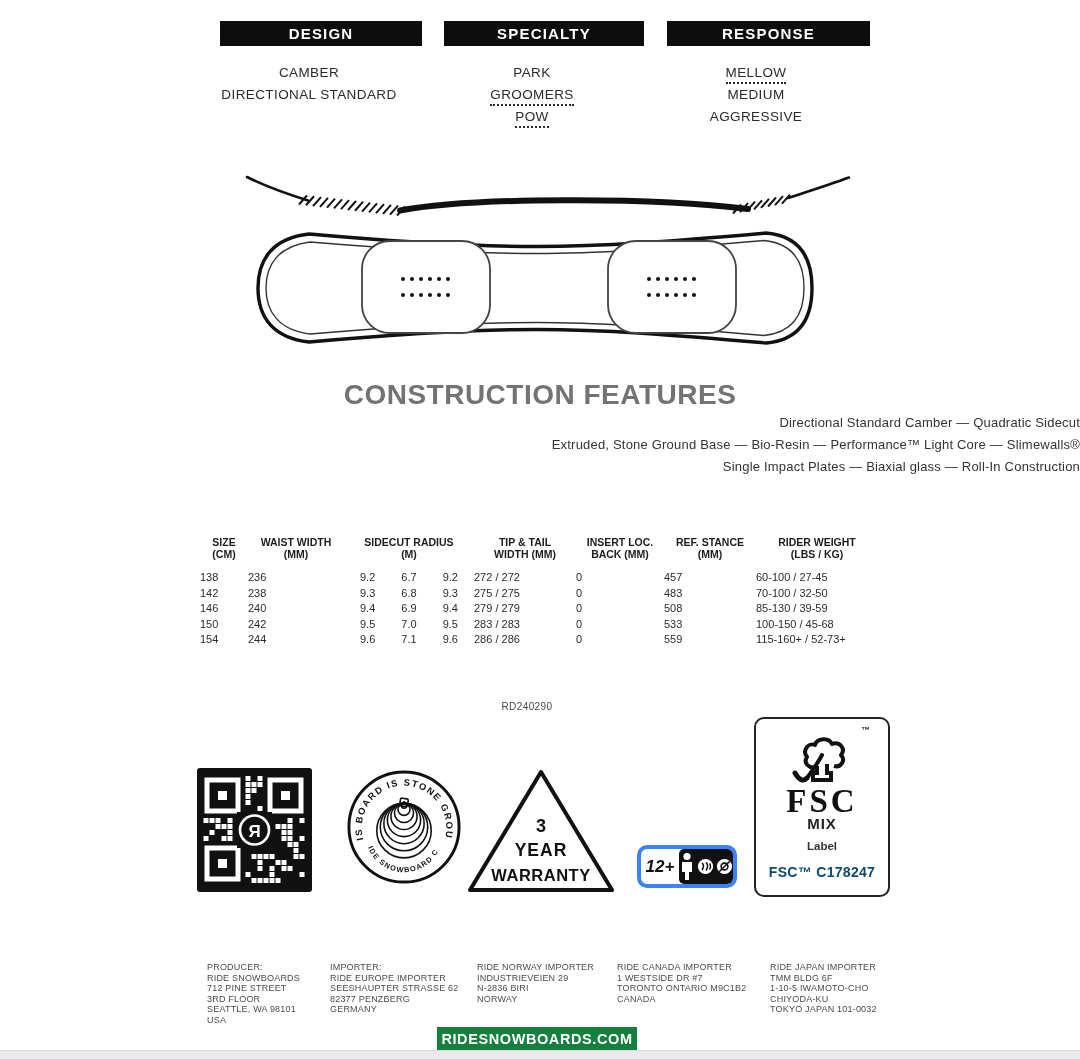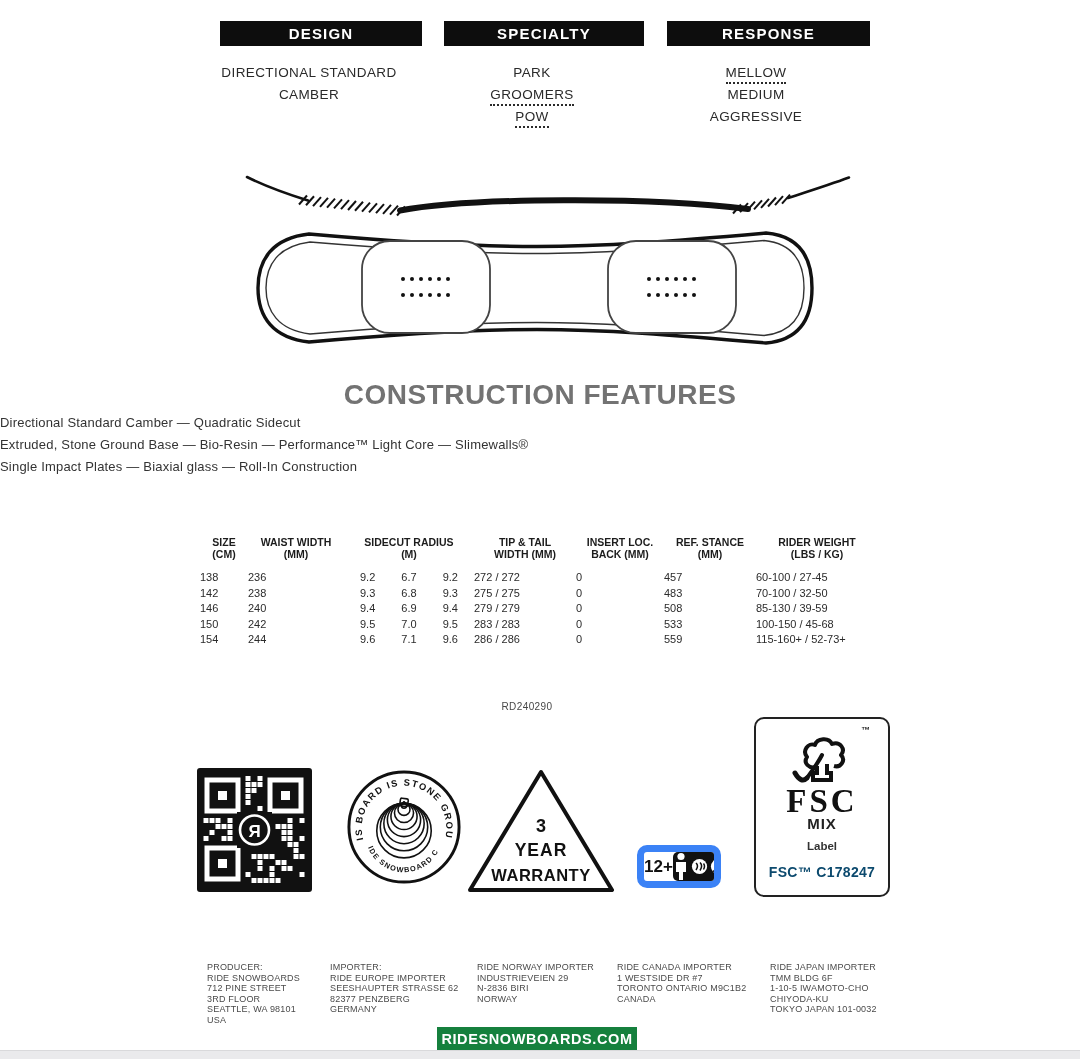--- a/index.html
+++ b/index.html
@@ -16,21 +16,21 @@
   }
   .attr-col{position:absolute;top:62px;width:220px;text-align:center;}
   .attr-line{font-size:13.5px;letter-spacing:.4px;color:#2a2a2a;line-height:22px;}
   .u-dotted{border-bottom:2px dotted #2a2a2a;padding-bottom:0px;display:inline-block;line-height:19px;}
   
   .constr-title{
     position:absolute;top:379px;left:0;width:1080px;text-align:center;
     font-size:28px;font-weight:bold;letter-spacing:.5px;color:#737373;
   }
   .constr-lines{
-    position:absolute;top:412px;left:0;width:1080px;text-align:left;
+    position:absolute;top:412px;left:0;width:1080px;text-align:right;
     font-size:13px;color:#333;line-height:22px;letter-spacing:.2px;
   }
   
   .spec-table{position:absolute;left:200px;top:536px;width:678px;}
   .spec-row{display:grid;grid-template-columns:48px 96px 130px 102px 88px 92px 122px;}
   .spec-head{margin-bottom:10px;}
   .spec-head .cell{
     text-align:center;font-size:10.5px;font-weight:bold;line-height:12px;color:#1c1c1c;
   }
   .spec-data .cell{
@@ -44,22 +44,22 @@
   
   .fsc-box{
     position:absolute;left:754px;top:717px;width:136px;height:180px;
     border:2px solid #222;border-radius:10px;box-sizing:border-box;text-align:center;
   }
   .fsc-acro{font-family:"Liberation Serif",serif;font-weight:bold;font-size:33px;letter-spacing:3px;color:#111;margin-top:-2px;}
   .fsc-mix{font-size:15px;font-weight:bold;letter-spacing:1px;color:#222;margin-top:10px;}
   .fsc-label{font-size:11.5px;font-weight:bold;color:#333;margin-top:8px;}
   .fsc-code{font-size:14px;font-weight:bold;color:#0c4a6e;margin-top:12px;letter-spacing:.3px;}
   .age-badge{
-    position:absolute;left:637px;top:845px;width:84px;height:43px;box-sizing:border-box;
-    border:7px solid #3b82f6;border-radius:10px;background:#fff;display:flex;overflow:hidden;
+    position:absolute;left:637px;top:845px;width:100px;height:43px;box-sizing:border-box;
+    border:4px solid #3b82f6;border-radius:10px;background:#fff;display:flex;overflow:hidden;font-style:italic;
   }
   .age-left{width:38px;display:flex;align-items:center;justify-content:center;
     font-size:17px;font-weight:bold;color:#111;}
   .age-right{flex:1;background:#111;border-radius:5px 0 0 5px;display:flex;align-items:center;justify-content:center;gap:2px;}
   
   .addr{
     position:absolute;top:962px;font-size:9px;line-height:10.5px;color:#4a4a4a;
     white-space:pre-line;letter-spacing:.2px;
   }
   .footer-bar{
@@ -80,22 +80,22 @@
   <span>DESIGN</span>
 </div>
 <div class="hdr-bar" style="left:432px;width:200px;">
   <span>SPECIALTY</span>
 </div>
 <div class="hdr-bar" style="left:655px;width:203px;">
   <span>RESPONSE</span>
 </div>
 
 <div class="attr-col" style="left:199px;">
+  <div class="attr-line">CAMBER</div>
   <div class="attr-line">DIRECTIONAL STANDARD</div>
-  <div class="attr-line">CAMBER</div>
 </div>
 <div class="attr-col" style="left:422px;">
   <div class="attr-line">PARK</div>
   <div class="attr-line"><span class="u-dotted">GROOMERS</span></div>
   <div class="attr-line"><span class="u-dotted">POW</span></div>
 </div>
 <div class="attr-col" style="left:646px;">
   <div class="attr-line"><span class="u-dotted">MELLOW</span></div>
   <div class="attr-line">MEDIUM</div>
   <div class="attr-line">AGGRESSIVE</div>

